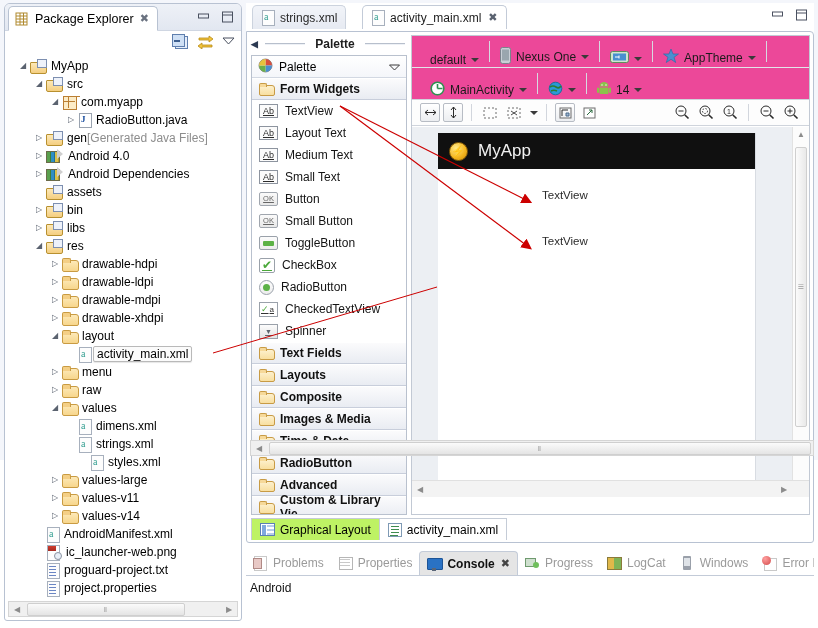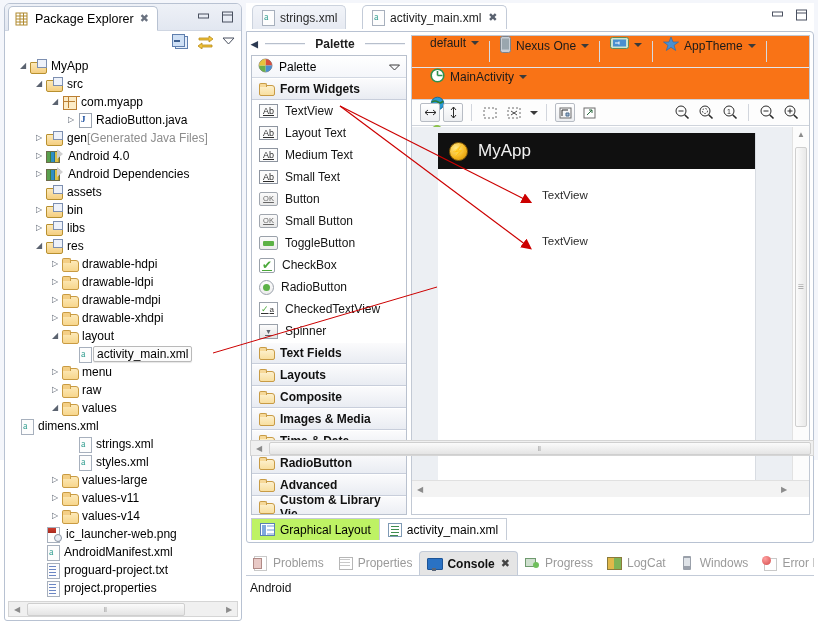--- a/index.html
+++ b/index.html
@@ -301,25 +301,25 @@
     content:""; position:absolute; left:0; top:0; width:6px; height:3px;
     background:#f6d99a; border:1px solid #c89b45; border-bottom:none; border-radius:2px 2px 0 0;
   }
 
   
   #lay-panel {
     position:absolute; left:164px; top:3px; right:3px; bottom:27px;
     border:1px solid #c2c9d4; background:#ffffff;
   }
   #cfg-row1, #cfg-row2 {
-    display:flex; align-items:flex-start; height:32px; padding:0 8px; gap:0;
-    background:#f97316;
+    display:flex; align-items:flex-end; height:32px; padding:0 8px; gap:0;
+    background:#ec4899;
   }
   #cfg-row1 { border-bottom:1px solid #e2e5ea; }
-  #cfg-row2 { border-bottom:1px solid #cfd4dc;flex-direction:column; }
+  #cfg-row2 { border-bottom:1px solid #cfd4dc; }
   .cfg-item { display:flex; align-items:center; gap:5px; padding:0 10px; font-size:12px; color:#1b1b1b; }
   .cfg-sep { width:1px; align-self:stretch; margin:5px 0; background:#d6dae1; }
   .caret { width:0;height:0; border-left:4px solid transparent; border-right:4px solid transparent; border-top:4px solid #3a3a3a; }
 
   #tool-row {
     display:flex; align-items:center; height:26px; padding:0 8px; gap:4px;
     border-bottom:1px solid #cfd4dc; background:#fdfdfd;
   }
   .tbtn {
     width:20px; height:19px; border:1px solid #b7bcc4; border-radius:2px;
@@ -584,31 +584,31 @@
         <div class="trow" style="padding-left: 42px;">
           <span class="twist">▷</span>
           <span class="ic ic-folder"></span>
           <span class="tlabel">raw</span>
         </div>
         <div class="trow" style="padding-left: 42px;">
           <span class="twist">◢</span>
           <span class="ic ic-folder"></span>
           <span class="tlabel">values</span>
         </div>
-        <div class="trow" style="">
+        <div class="trow" style="padding-left: 58px;">
           <span class="twist"></span>
           <span class="ic ic-xml"></span>
           <span class="tlabel">dimens.xml</span>
         </div>
         <div class="trow" style="padding-left: 58px;">
           <span class="twist"></span>
           <span class="ic ic-xml"></span>
           <span class="tlabel">strings.xml</span>
         </div>
-        <div class="trow" style="padding-left: 58px;">
+        <div class="trow" style="padding-left: 58px; margin-left: 12px;">
           <span class="twist"></span>
           <span class="ic ic-xml"></span>
           <span class="tlabel">styles.xml</span>
         </div>
         <div class="trow" style="padding-left: 42px;">
           <span class="twist">▷</span>
           <span class="ic ic-folder"></span>
           <span class="tlabel">values-large</span>
         </div>
         <div class="trow" style="padding-left: 42px;">
@@ -616,29 +616,29 @@
           <span class="ic ic-folder"></span>
           <span class="tlabel">values-v11</span>
         </div>
         <div class="trow" style="padding-left: 42px;">
           <span class="twist">▷</span>
           <span class="ic ic-folder"></span>
           <span class="tlabel">values-v14</span>
         </div>
         <div class="trow" style="padding-left: 26px;">
           <span class="twist"></span>
+          <span class="ic ic-xml"></span>
+          <span class="tlabel">AndroidManifest.xml</span>
+        </div>
+        <div class="trow" style="padding-left: 26px;">
+          <span class="twist"></span>
           <span class="ic ic-png">
             <i></i>
           </span>
           <span class="tlabel">ic_launcher-web.png</span>
-        </div>
-        <div class="trow" style="padding-left: 26px;">
-          <span class="twist"></span>
-          <span class="ic ic-xml"></span>
-          <span class="tlabel">AndroidManifest.xml</span>
         </div>
         <div class="trow" style="padding-left: 26px;">
           <span class="twist"></span>
           <span class="ic ic-txt"></span>
           <span class="tlabel">proguard-project.txt</span>
         </div>
         <div class="trow" style="padding-left: 26px;">
           <span class="twist"></span>
           <span class="ic ic-txt"></span>
           <span class="tlabel">project.properties</span>

